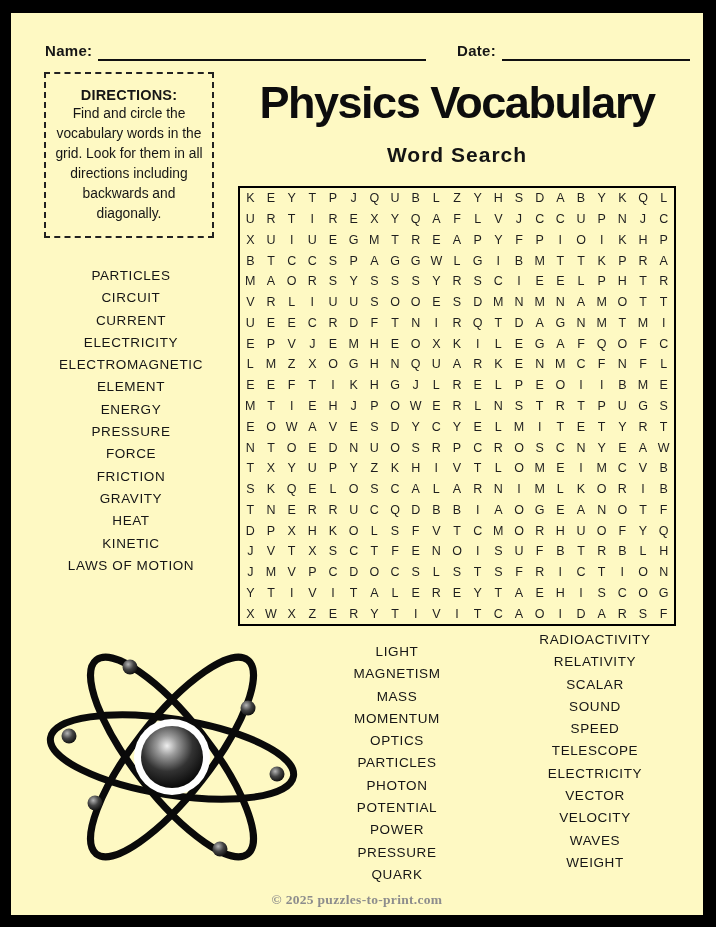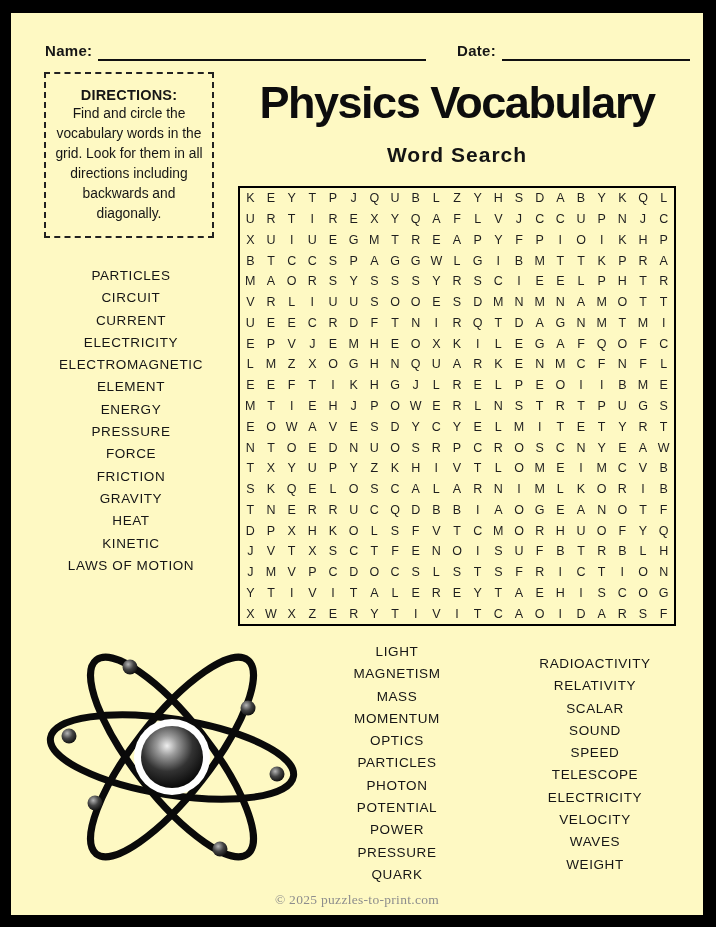--- a/index.html
+++ b/index.html
@@ -44,28 +44,28 @@
   }
   .cell{
     display:flex;align-items:center;justify-content:center;
     font-size:12.5px;font-weight:500;color:#1f1f1f;
   }
   
   .wordlist{position:absolute;width:220px;text-align:center;}
   .wordlist .word{font-size:13.5px;line-height:22.3px;font-weight:500;letter-spacing:.6px;white-space:nowrap;}
   .list-left{left:10px;top:252px;}
   .list-middle{left:276px;top:628px;}
-  .list-right{left:474px;top:640px;}
+  .list-right{left:474px;top:616px;}
   
   .atom{position:absolute;left:36px;top:644px;}
   .atom svg{overflow:visible;display:block;}
   
   .copyright{
     position:absolute;left:0;top:879px;width:100%;text-align:center;
-    font-family:"Liberation Serif",serif;font-size:13.5px;color:#8d8d8d;letter-spacing:.3px;
+    font-family:"Liberation Serif",serif;font-size:13.5px;color:#8d8d8d;letter-spacing:.3px;font-weight:bold;
   }
 </style>
 </head>
 <body>
 
 <div class="page">
 
   <div class="fill-row">
     <div class="fill-group" style="left:0;">
       <span class="fill-label">Name:</span>
@@ -561,20 +561,21 @@
       <div class="word">QUARK</div>
     </div>
   <div class="wordlist list-right">
       <div class="word">RADIOACTIVITY</div>
       <div class="word">RELATIVITY</div>
       <div class="word">SCALAR</div>
       <div class="word">SOUND</div>
       <div class="word">SPEED</div>
       <div class="word">TELESCOPE</div>
       <div class="word">ELECTRICITY</div>
+      <div class="word">VECTOR</div>
       <div class="word">VELOCITY</div>
       <div class="word">WAVES</div>
       <div class="word">WEIGHT</div>
     </div>
 
   <div class="atom">
     <svg width="250" height="220" viewBox="0 0 250 220" xmlns="http://www.w3.org/2000/svg">
       <defs>
         <radialGradient id="nucGrad" cx="42%" cy="32%" r="75%">
           <stop offset="0%" stop-color="#efefef"></stop>

